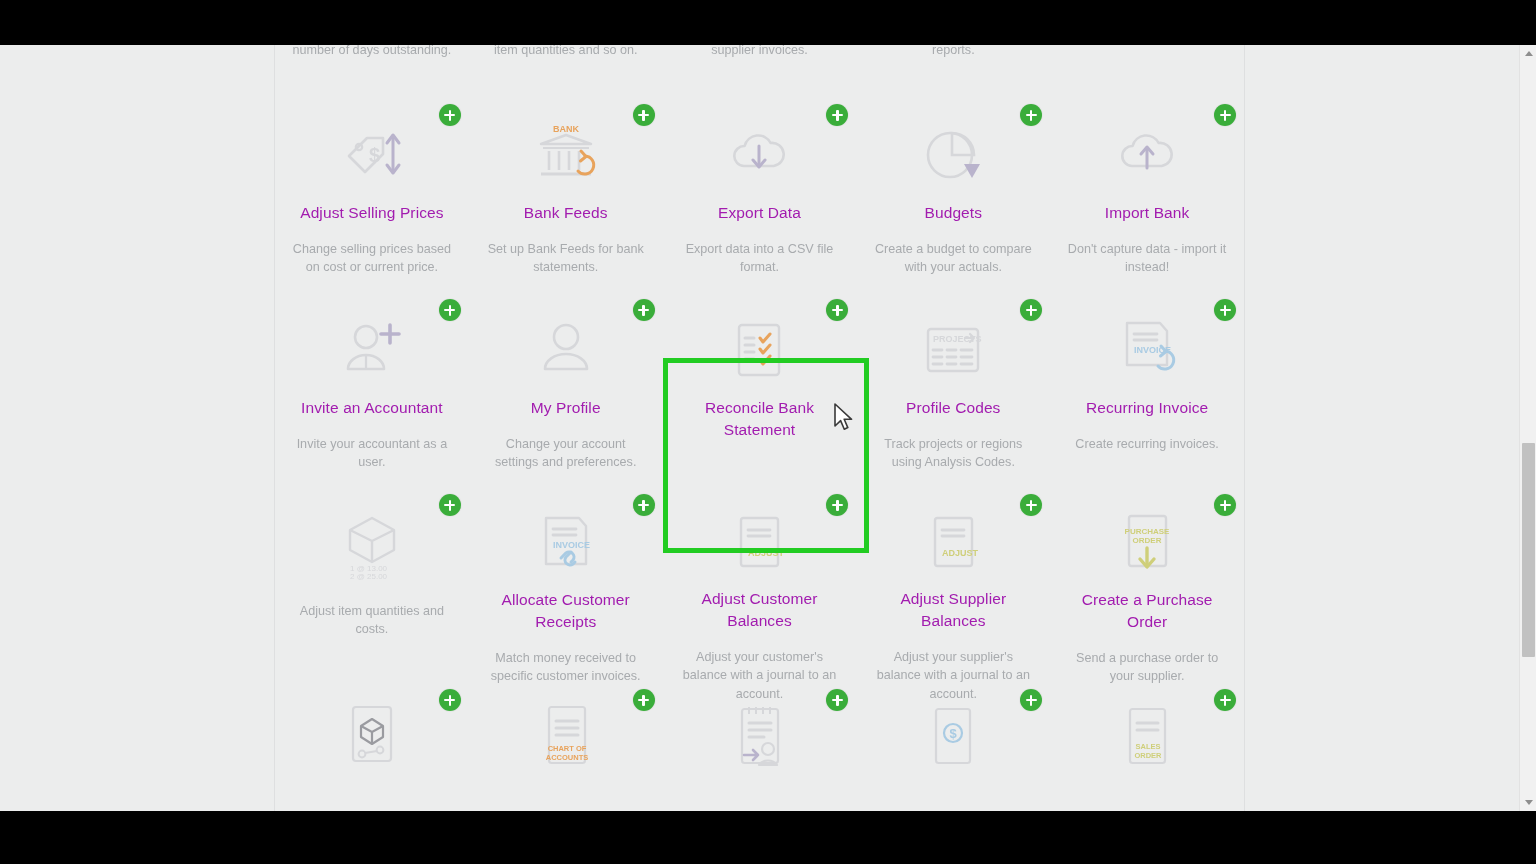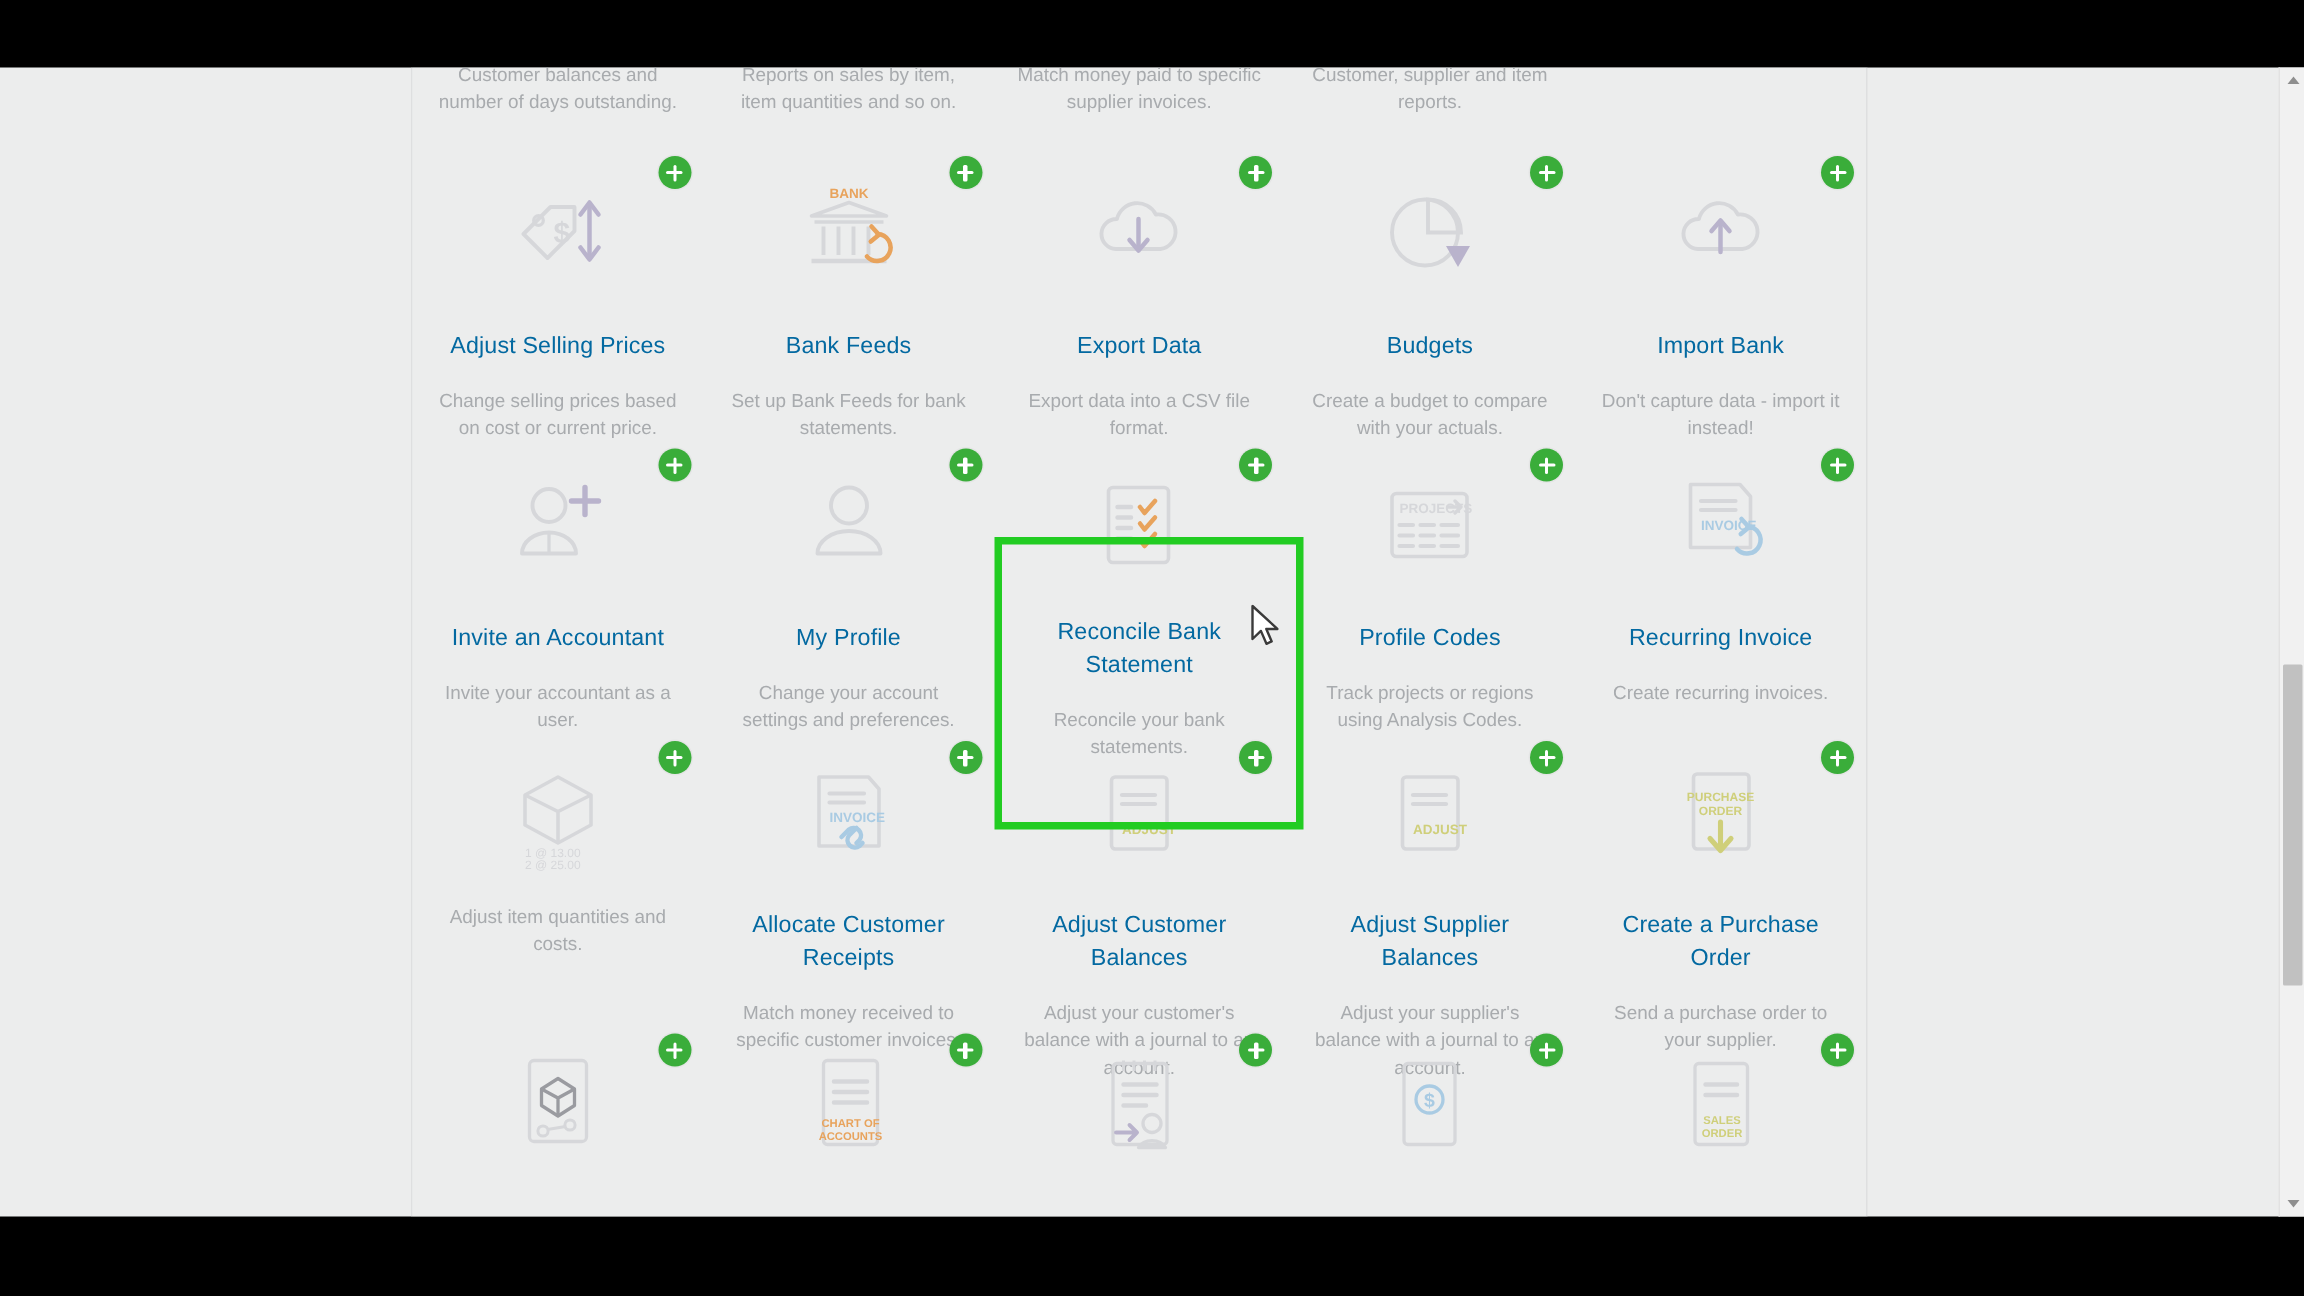--- a/index.html
+++ b/index.html
@@ -74,23 +74,23 @@
   .card-icon {
     height: 78px;
     margin-top: 18px;
     display: flex;
     align-items: flex-start;
     justify-content: center;
     pointer-events: none;
   }
 
   .card-title {
-    margin-top: 24px;
+    margin-top: 6px;
     font-size: 15.5px;
-    color: #0369a1;
+    color: #a21caf;
     line-height: 1.42;
     letter-spacing: .1px;
   }
 
   .card-desc {
     margin-top: 16px;
     font-size: 12.6px;
     color: #a8abae;
     line-height: 1.45;
   }
@@ -316,21 +316,20 @@
             <div class="card-icon">
     <svg class="ic" width="74" height="74" viewBox="0 0 74 74">
       <rect x="17" y="12" width="40" height="50" rx="3" fill="none" stroke="#d6d7da" stroke-width="2.4"></rect>
       <path d="M23 25 H32 M23 32 H32 M23 39 H32 M23 46 H32" stroke="#d6d7da" stroke-width="3" stroke-linecap="round"></path>
       <path d="M38 25 L41 29 L48 21" fill="none" stroke="#e8a35c" stroke-width="3" stroke-linecap="round" stroke-linejoin="round"></path>
       <path d="M38 36 L41 40 L48 32" fill="none" stroke="#e8a35c" stroke-width="3" stroke-linecap="round" stroke-linejoin="round"></path>
       <path d="M38 47 L41 51 L48 43" fill="none" stroke="#e8a35c" stroke-width="3" stroke-linecap="round" stroke-linejoin="round"></path>
     </svg>
             </div>
             <div class="card-title">Reconcile Bank Statement</div>
-            <div class="card-desc">Reconcile your bank statements.</div>
           </div>
           <div class="card">
             <div class="add-badge"></div>
             <div class="card-icon">
     <svg class="ic" width="74" height="74" viewBox="0 0 74 74">
       <rect x="12" y="16" width="50" height="42" rx="3" fill="none" stroke="#d6d7da" stroke-width="2.4"></rect>
       <text x="17" y="29" font-family="Liberation Sans, sans-serif" font-size="9" font-weight="bold" fill="#d6d7da">PROJECTS</text>
       <path d="M49 25 H58 M54 21 L58 25 L54 29" fill="none" stroke="#d6d7da" stroke-width="2.2" stroke-linecap="round" stroke-linejoin="round"></path>
       <path d="M17 37 H26 M31 37 H40 M45 37 H56" stroke="#d6d7da" stroke-width="2.8" stroke-linecap="round"></path>
       <path d="M17 44 H26 M31 44 H40 M45 44 H56" stroke="#d6d7da" stroke-width="2.8" stroke-linecap="round"></path>

